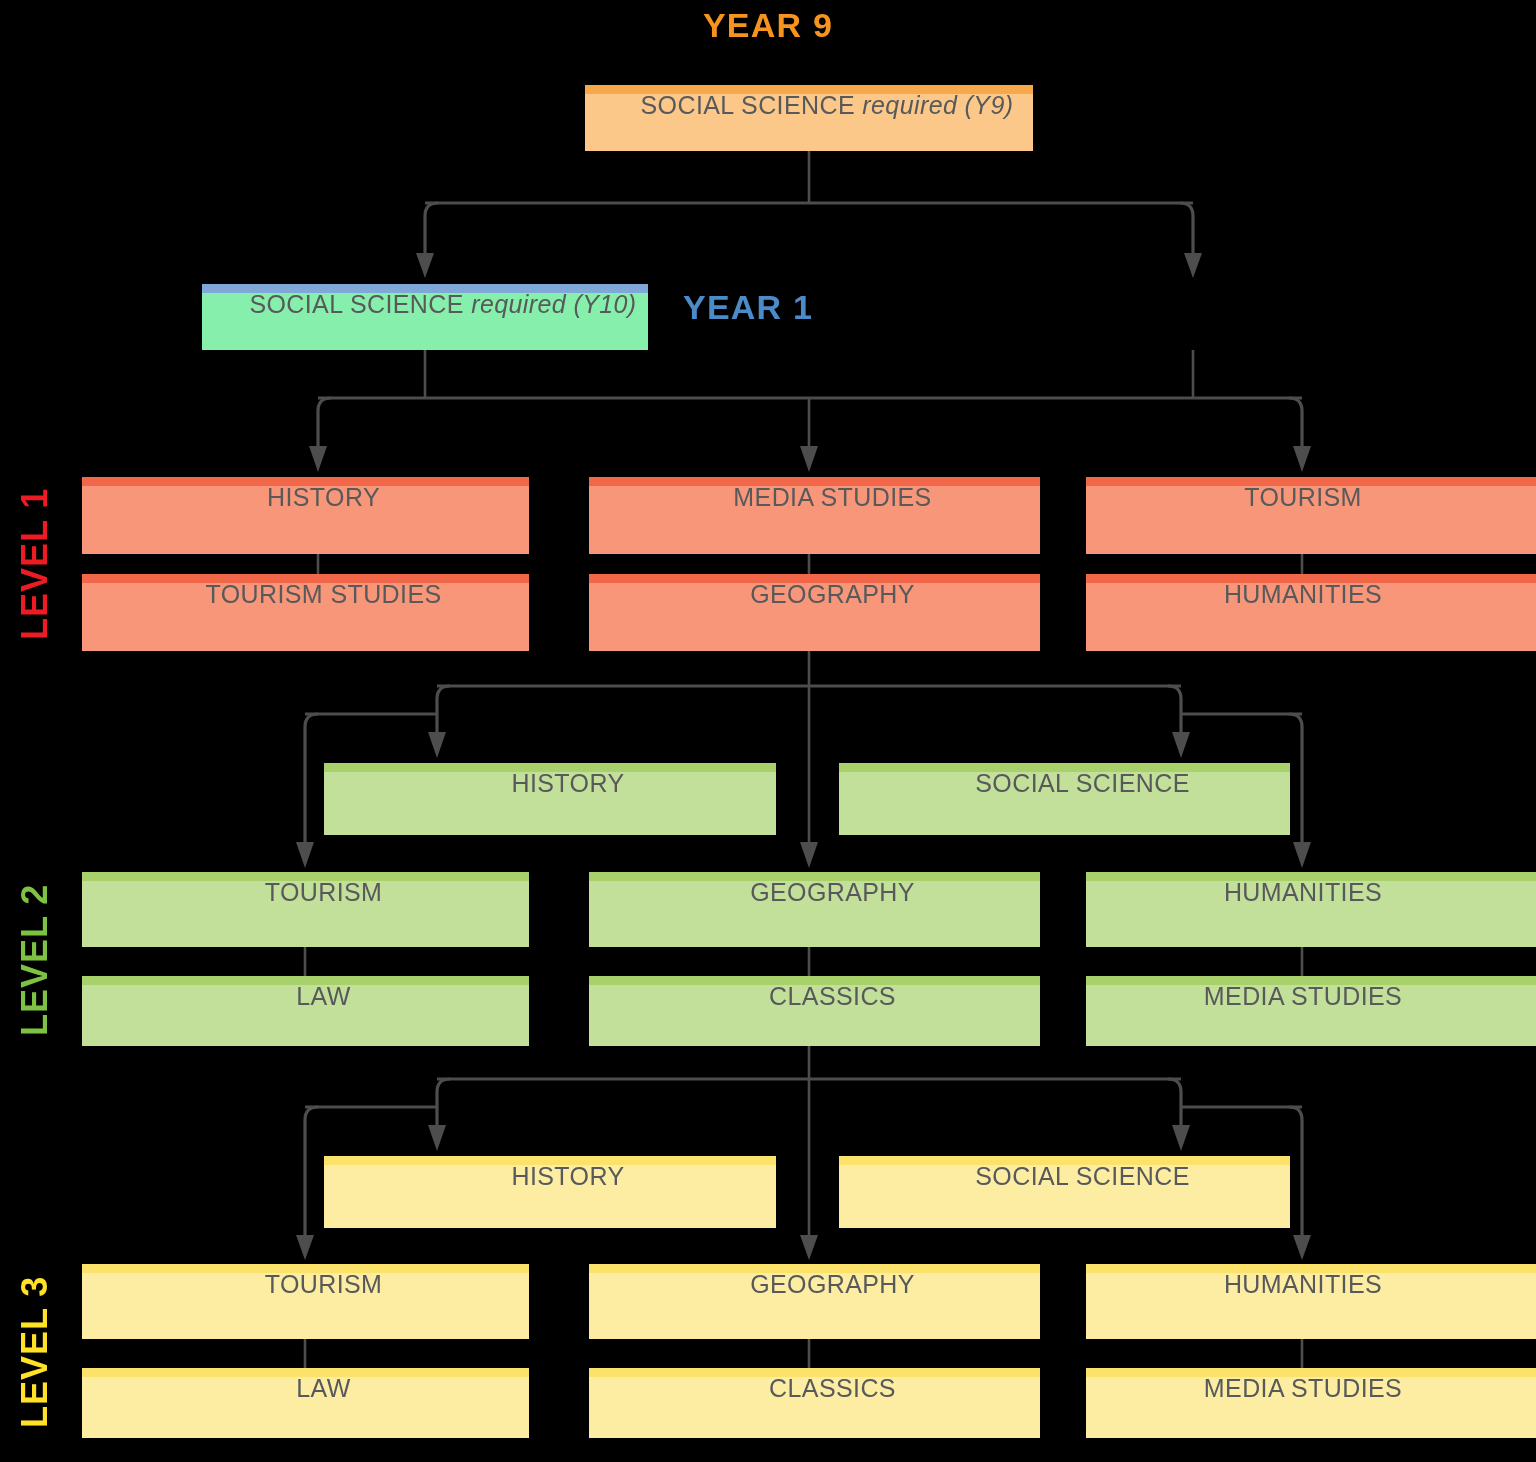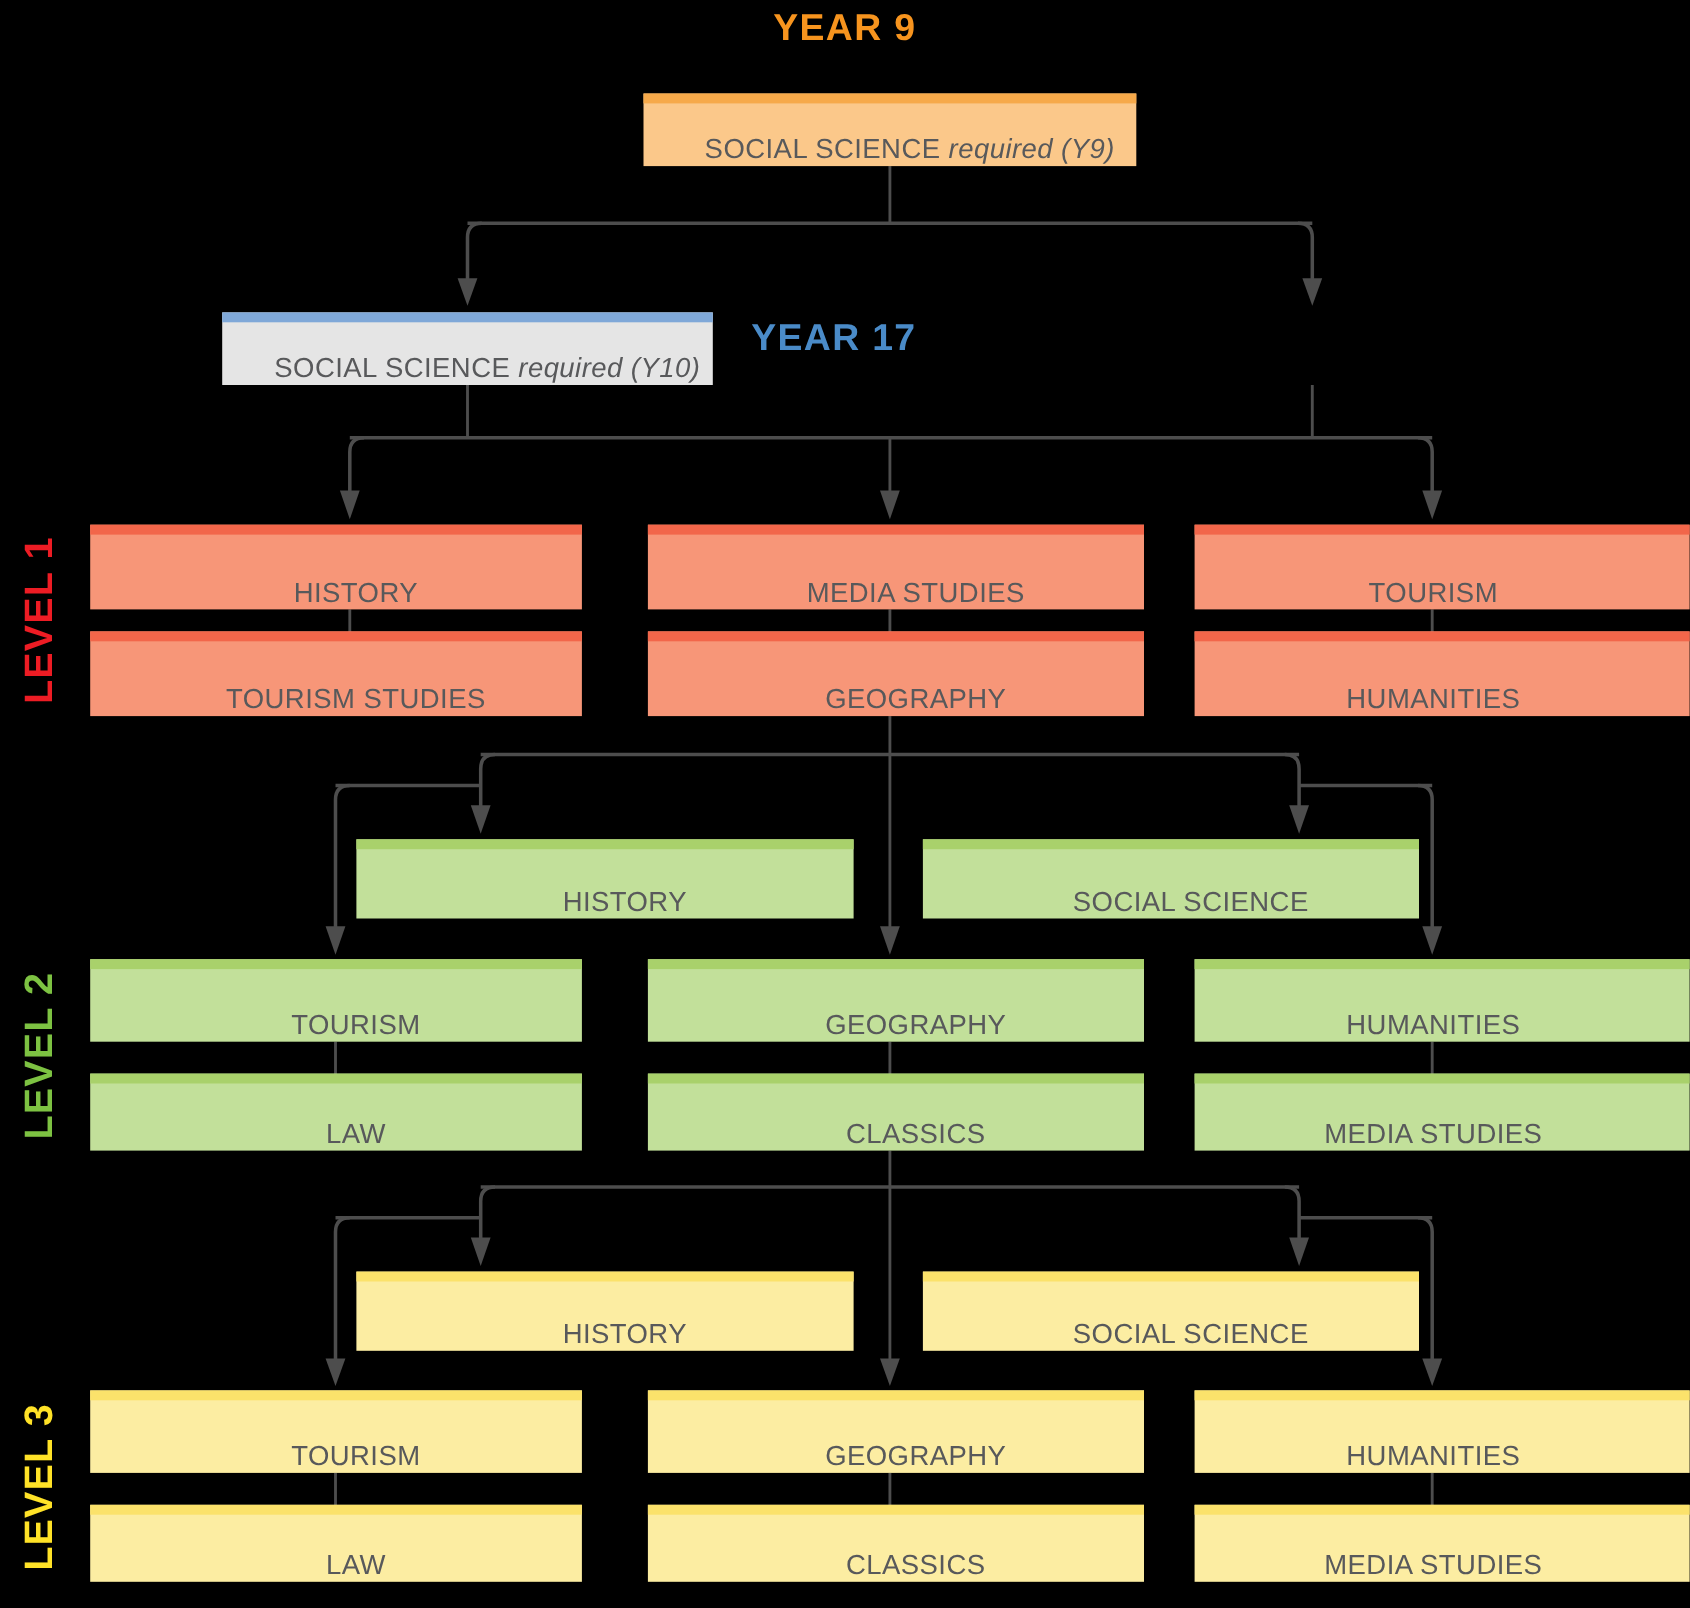--- a/index.html
+++ b/index.html
@@ -5,36 +5,36 @@
   html,body{margin:0;padding:0;background:#000;}
   body{
     width:1536px;height:1462px;position:relative;overflow:hidden;
     font-family:"Liberation Sans","DejaVu Sans",sans-serif;
   }
   #stage{position:absolute;left:0;top:0;width:1536px;height:1462px;}
 
   
   .node{
     position:absolute;box-sizing:border-box;
-    display:flex;align-items:flex-end;justify-content:center;
+    display:flex;align-items:flex-start;justify-content:center;
     color:#58595B;font-size:25px;letter-spacing:.4px;
     text-align:center;white-space:nowrap;
     z-index:4;
     padding-left:36px;
   }
   .node .strip{
     position:absolute;left:0;top:0;width:100%;height:9px;
   }
   .node .txt{position:relative;z-index:2;padding-top:6px;}
   .node .txt em{font-style:italic;}
 
   
   .n-orange{background:#FBC88A;}
   .n-orange .strip{background:#F6A94A;}
-  .n-blue{background:#e5e5e5;}
+  .n-blue{background:#86efac;}
   .n-blue .strip{background:#7FA8D8;}
   .n-red{background:#F79678;}
   .n-red .strip{background:#F2664A;}
   .n-green{background:#C2E09A;}
   .n-green .strip{background:#A9D16B;}
   .n-yellow{background:#FCEDA2;}
   .n-yellow .strip{background:#FBE26B;}
 
   
   .year-title{
@@ -66,21 +66,21 @@
 
 <div id="stage">
 
   <div class="year-title" id="year9-title">YEAR 9</div>
 
   <div class="node n-orange" style="left:585px;top:85px;width:448px;height:66px;">
     <span class="strip"></span>
     <span class="txt"><span>SOCIAL SCIENCE </span><em>required (Y9)</em></span>
   </div>
 
-  <div class="year-title" id="year10-title">YEAR 17</div>
+  <div class="year-title" id="year10-title">YEAR 1</div>
 
   <div class="node n-blue" style="left:202px;top:284px;width:446px;height:66px;">
     <span class="strip"></span>
     <span class="txt"><span>SOCIAL SCIENCE </span><em>required (Y10)</em></span>
   </div>
 
 
   <div class="level-label" id="level1-label" style="left:14px;top:640px;">LEVEL 1</div>
 
   <div class="node n-red" style="left:82px;top:477px;width:447px;height:77px;">

